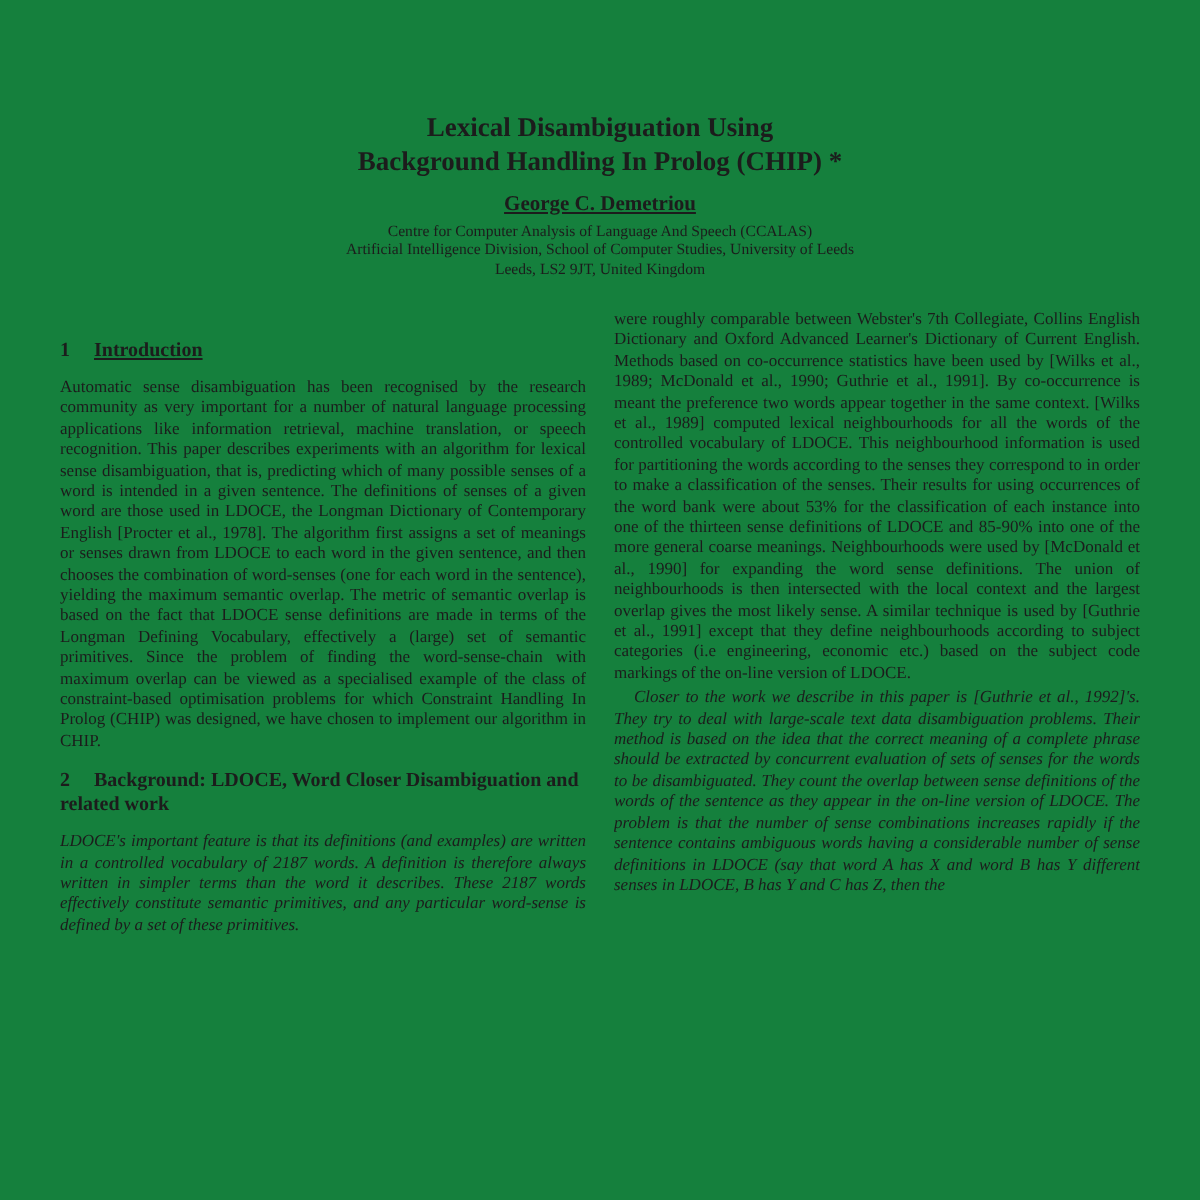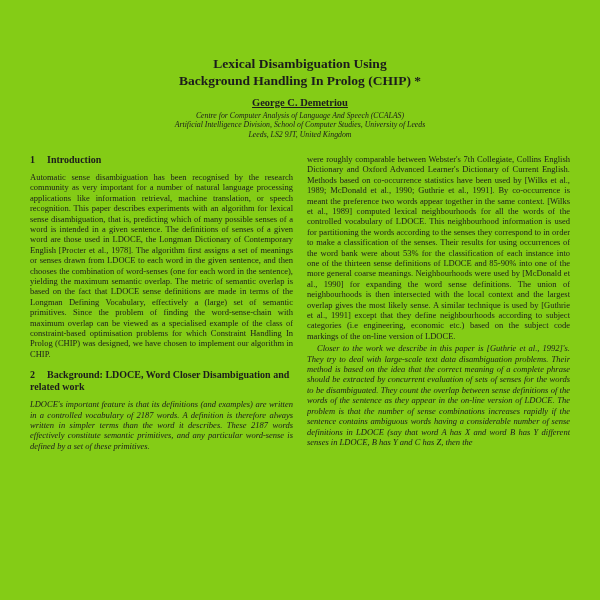--- a/index.html
+++ b/index.html
@@ -12,21 +12,21 @@
     height: 600px;
     overflow: hidden;
     font-family: "Liberation Serif", "DejaVu Serif", serif;
     color: #1c1c1c;
   }
   .page {
     box-sizing: border-box;
     width: 600px;
     height: 600px;
     padding: 56px 30px 10px 30px;
-    background: #84cc16;
+    background: #15803d;
     overflow: hidden;
   }
   .paper-header {
     text-align: center;
     margin-bottom: 14px;
   }
   .paper-title {
     font-size: 13.5px;
     font-weight: bold;
     line-height: 1.25;
@@ -35,21 +35,20 @@
   .paper-author {
     font-size: 10.5px;
     font-weight: bold;
     margin: 0 0 3px 0;
     text-decoration: underline;
   }
   .affil {
     font-size: 7.8px;
     line-height: 1.25;
     margin: 0;
-    font-style: italic;
   }
   .columns {
     display: flex;
     gap: 14px;
     height: 436px;
     overflow: hidden;
   }
   .col {
     width: 263px;
     overflow: hidden;
@@ -58,21 +57,22 @@
     line-height: 10.4px;
   }
   .section-heading {
     font-size: 10px;
     font-weight: bold;
     margin: 10px 0 6px 0;
     line-height: 1.2;
     text-align: left;
   }
   .section-heading.first {
-    margin-top: 0;
+    margin-top: 16px;
+    text-decoration: underline;
   }
   .secnum {
     display: inline-block;
     margin-right: 12px;
   }
   .para {
     margin: 0 0 2px 0;
   }
   .para.indent {
     text-indent: 10px;

